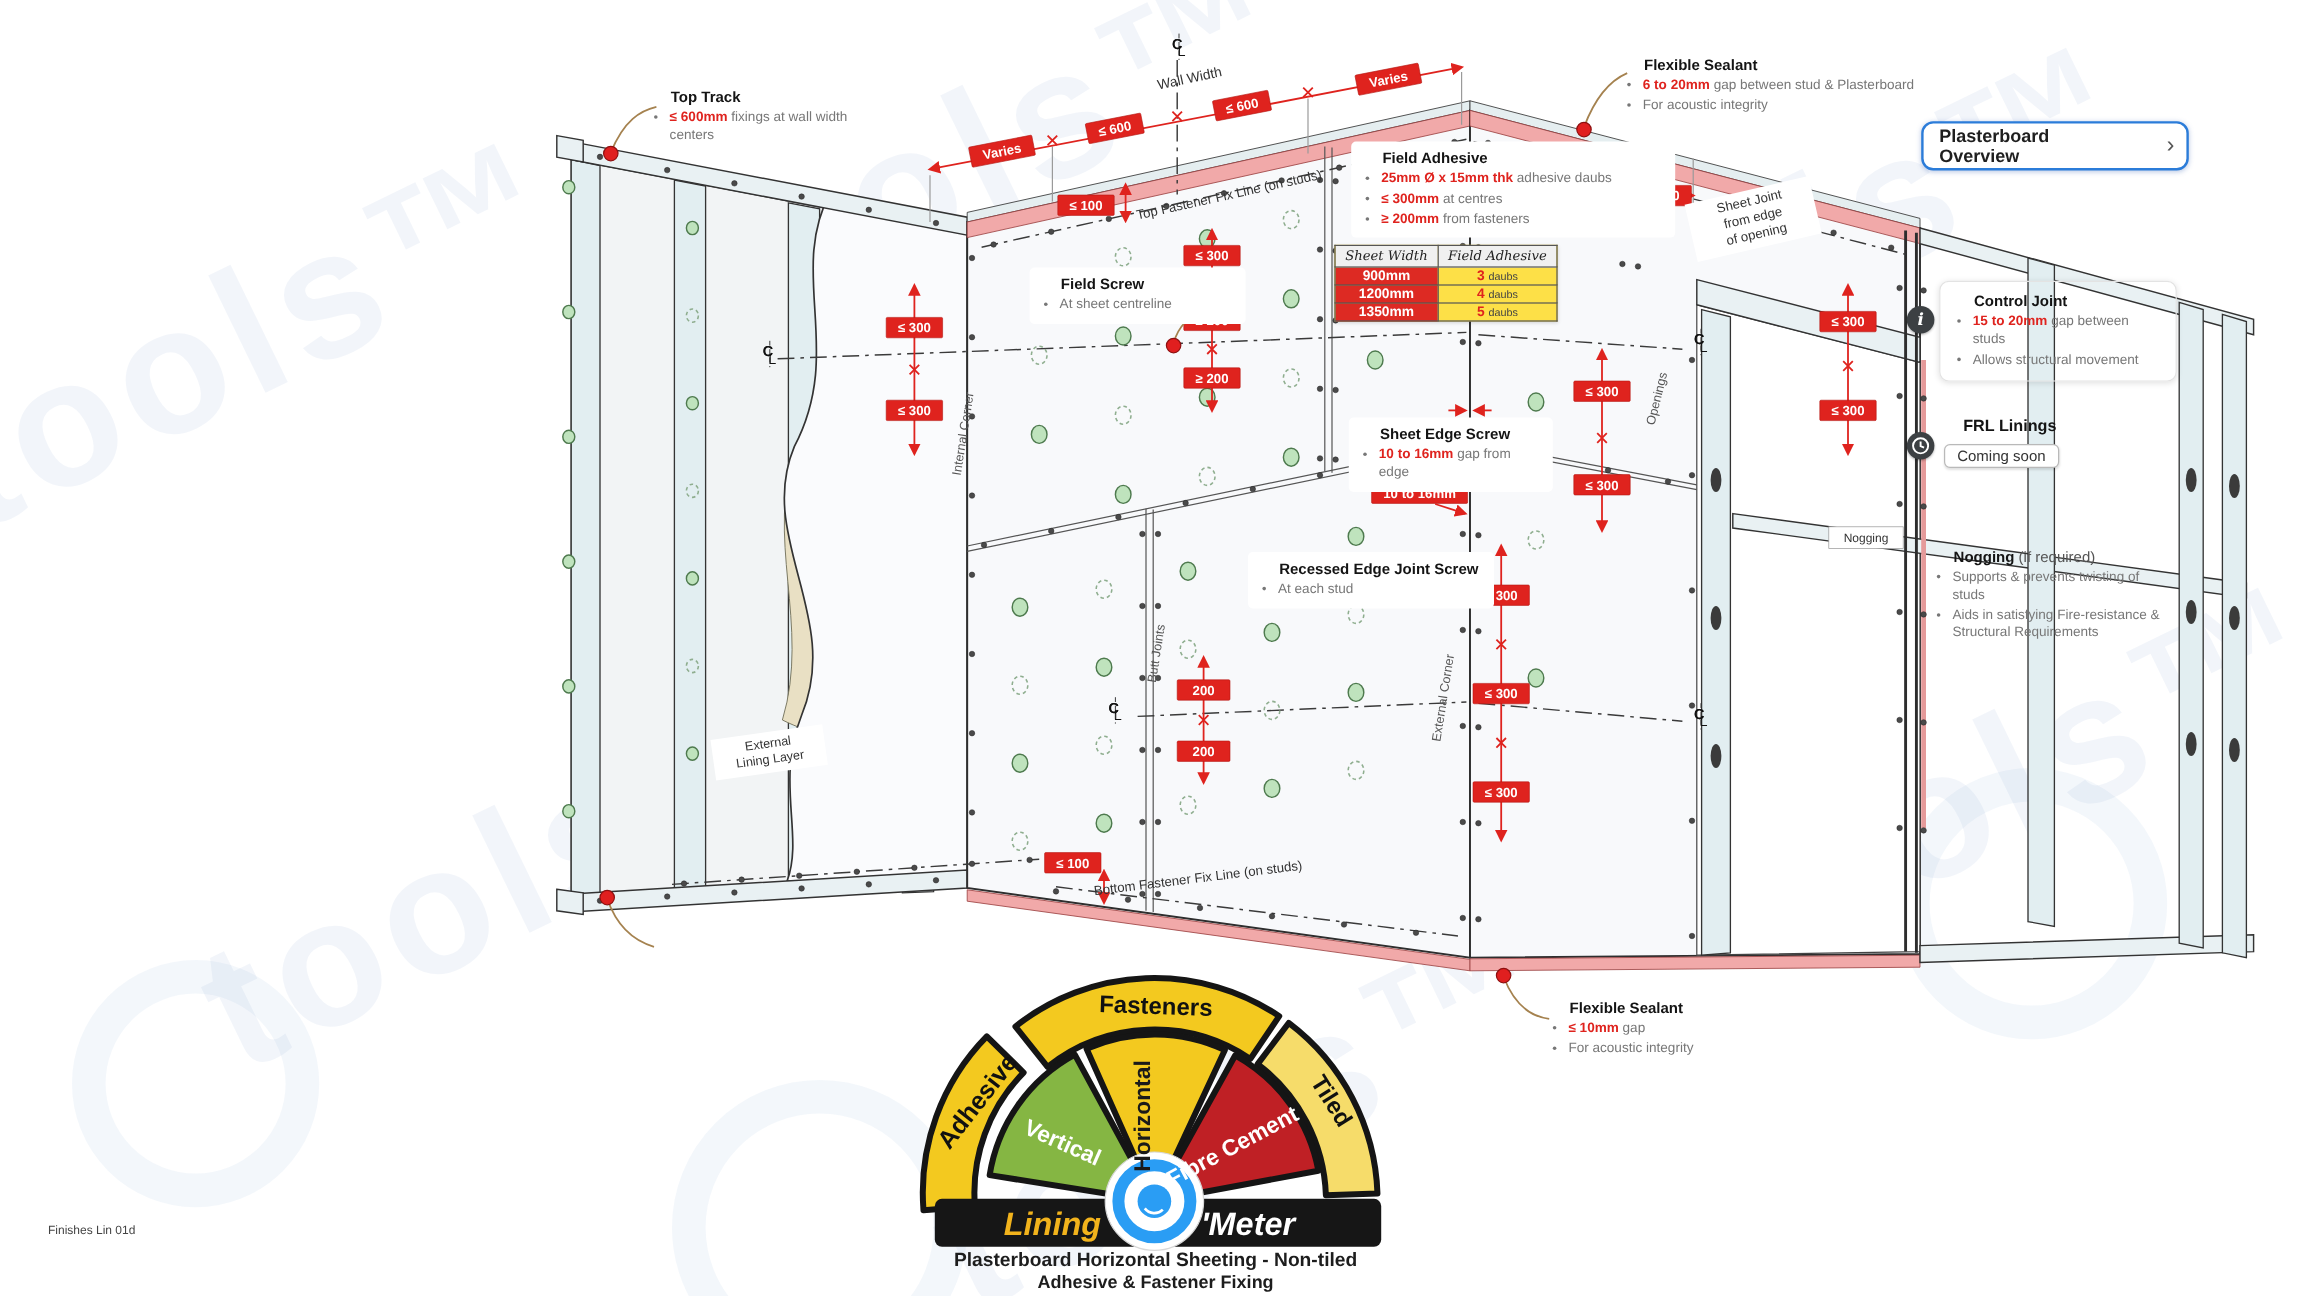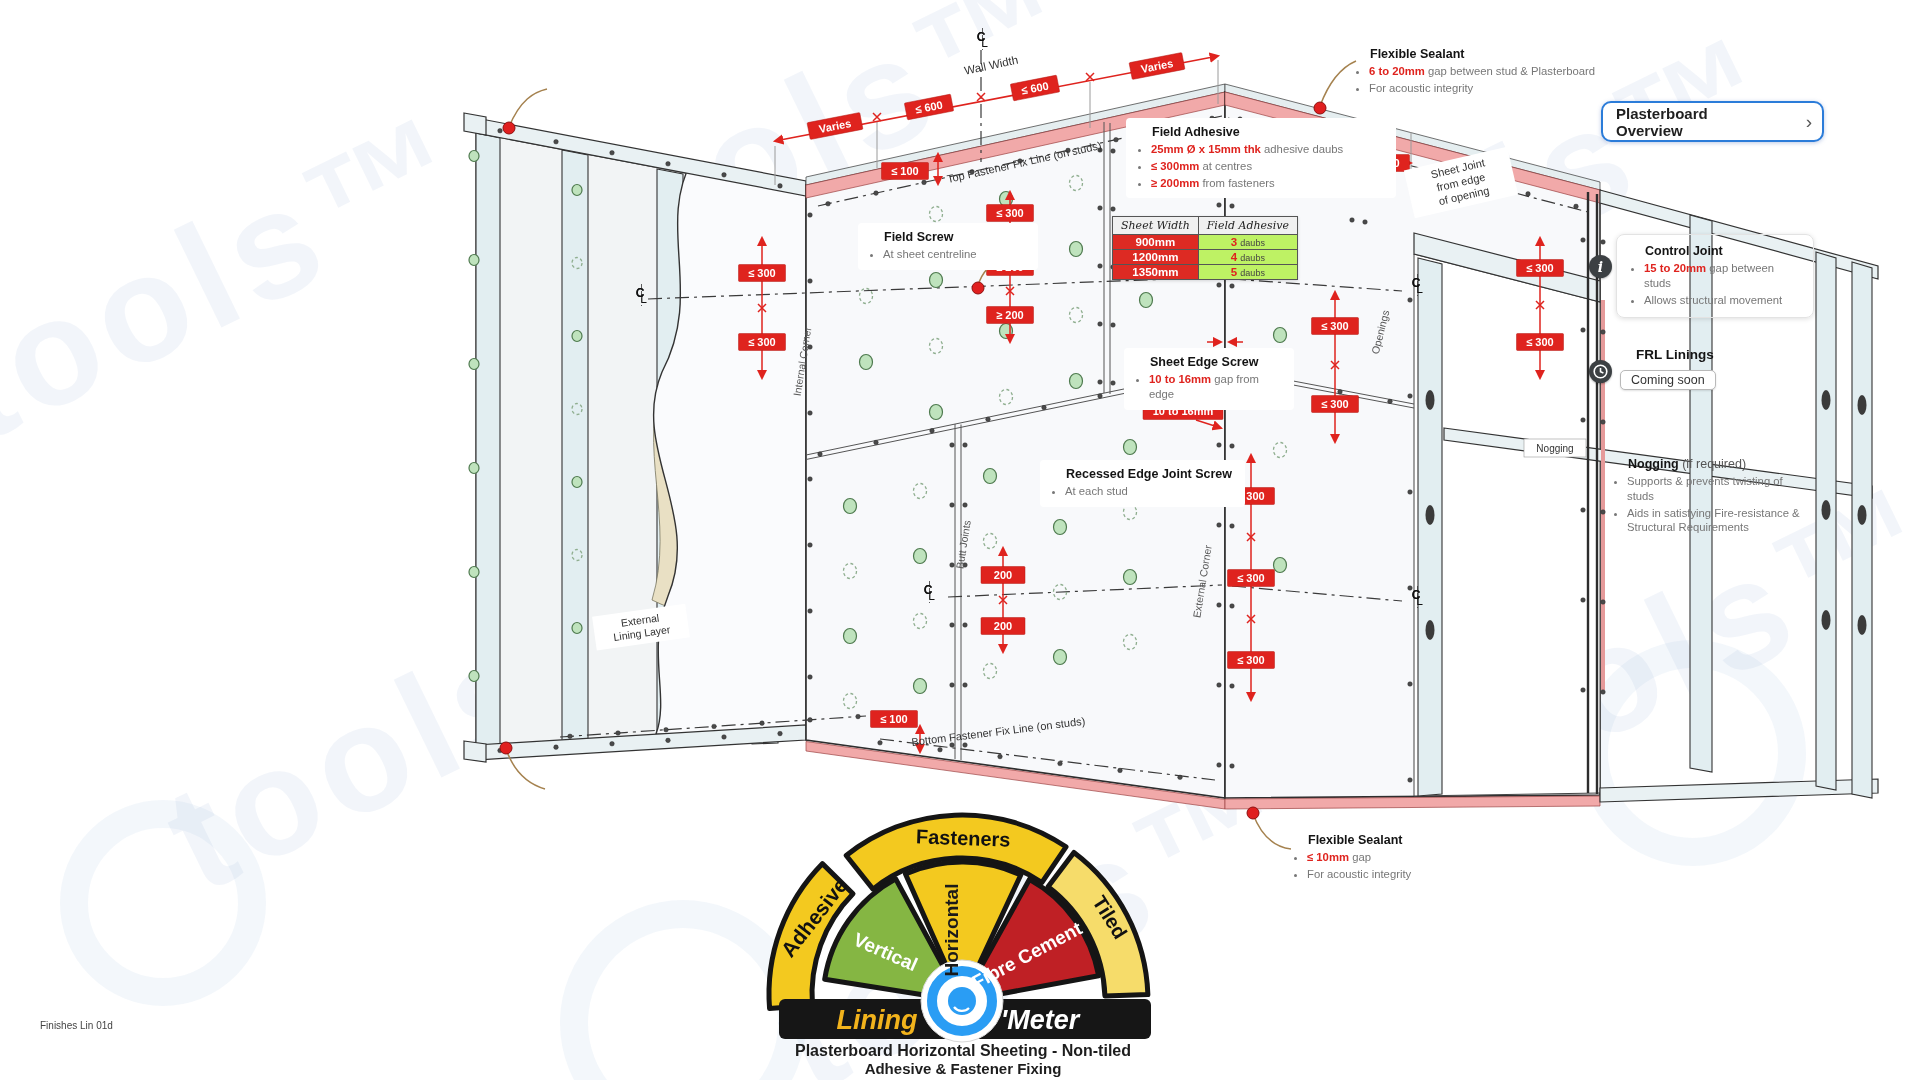--- a/index.html
+++ b/index.html
@@ -39,21 +39,21 @@
   #ovw-btn{position:absolute;left:1601px;top:101px;width:196px;height:37px;background:#fff;
      border:2px solid #2b7cd9;border-radius:10px;box-shadow:0 1px 4px rgba(60,100,180,.35);
      display:flex;align-items:center;justify-content:space-between;padding:0 10px 0 13px;cursor:pointer;
      font-family:"Liberation Sans",sans-serif;gap:40px;}
   #ovw-btn .lbl{font-size:15px;font-weight:bold;color:#1f1f1f;}
   #ovw-btn .chev{font-size:19px;color:#555;line-height:1;}
   
   .cicn{position:absolute;width:23px;height:23px;border-radius:50%;background:#3c4043;color:#fff;
         display:flex;align-items:center;justify-content:center;box-shadow:0 1px 2px rgba(0,0,0,.3);}
   
-  #adh-table{position:absolute;left:1112px;top:216px;border-collapse:collapse;background:#bef264;
+  #adh-table{position:absolute;left:1112px;top:204px;border-collapse:collapse;background:#fde047;
      box-shadow:0 1px 3px rgba(0,0,0,.15);}
   #adh-table th{font-family:"DejaVu Serif",serif;font-style:italic;font-weight:normal;font-size:11px;
      color:#222;background:#f0f0f0;border:1.5px solid #555;padding:2px 8px;}
   #adh-table td{border:1.5px solid #555;font-size:11.5px;padding:1px 8px;text-align:center;}
   #adh-table td.w{background:#dd2a23;color:#fff;font-weight:bold;}
   #adh-table td.v b{color:#df231e;font-weight:bold;}
   #adh-table td.v span{color:#444;font-size:9px;}
   
   #gauge-cap{position:absolute;left:763px;top:1042px;width:400px;text-align:center;color:#1d1d1d;}
   #gauge-cap .c1{font-size:16px;font-weight:600;}
@@ -489,20 +489,26 @@
           <text x="1104" y="921" font-size="20" fill="#111" text-anchor="middle" font-weight="bold" font-style="normal" transform="rotate(58 1104 921)">Tiled</text>
           <text x="883" y="958" font-size="19" fill="#fff" text-anchor="middle" font-weight="bold" font-style="normal" transform="rotate(24 883 958)">Vertical</text>
           <text x="958" y="930" font-size="19" fill="#1a1a1a" text-anchor="middle" font-weight="bold" font-style="normal" transform="rotate(-90 958 930)">Horizontal</text>
           <text x="1030" y="961" font-size="19" fill="#fff" text-anchor="middle" font-weight="bold" font-style="normal" transform="rotate(-28 1030 961)">Fibre Cement</text>
           <text x="877" y="1029" font-size="27" fill="#f2b31c" text-anchor="middle" font-weight="bold" font-style="italic" transform="">Lining</text>
           <text x="1040" y="1029" font-size="27" fill="#ffffff" text-anchor="middle" font-weight="bold" font-style="italic" transform="">'Meter</text>
         </g>
       </g>
   </svg>
 
+  <div class="note" style="left:543px;top:73px;width:175px;">
+      <div class="nt">Top Track</div>
+      <ul>
+        <li><span class="em">≤ 600mm</span> fixings at wall width centers</li>
+      </ul>
+    </div>
   <div class="note card" style="left:1126px;top:118px;width:250px;">
       <div class="nt">Field Adhesive</div>
       <ul>
         <li><span class="em">25mm Ø x 15mm thk</span> adhesive daubs</li>
         <li><span class="em">≤ 300mm</span> at centres</li>
         <li><span class="em">≥ 200mm</span> from fasteners</li>
       </ul>
     </div>
   <div class="note card" style="left:858px;top:223px;width:160px;">
       <div class="nt">Field Screw</div>

